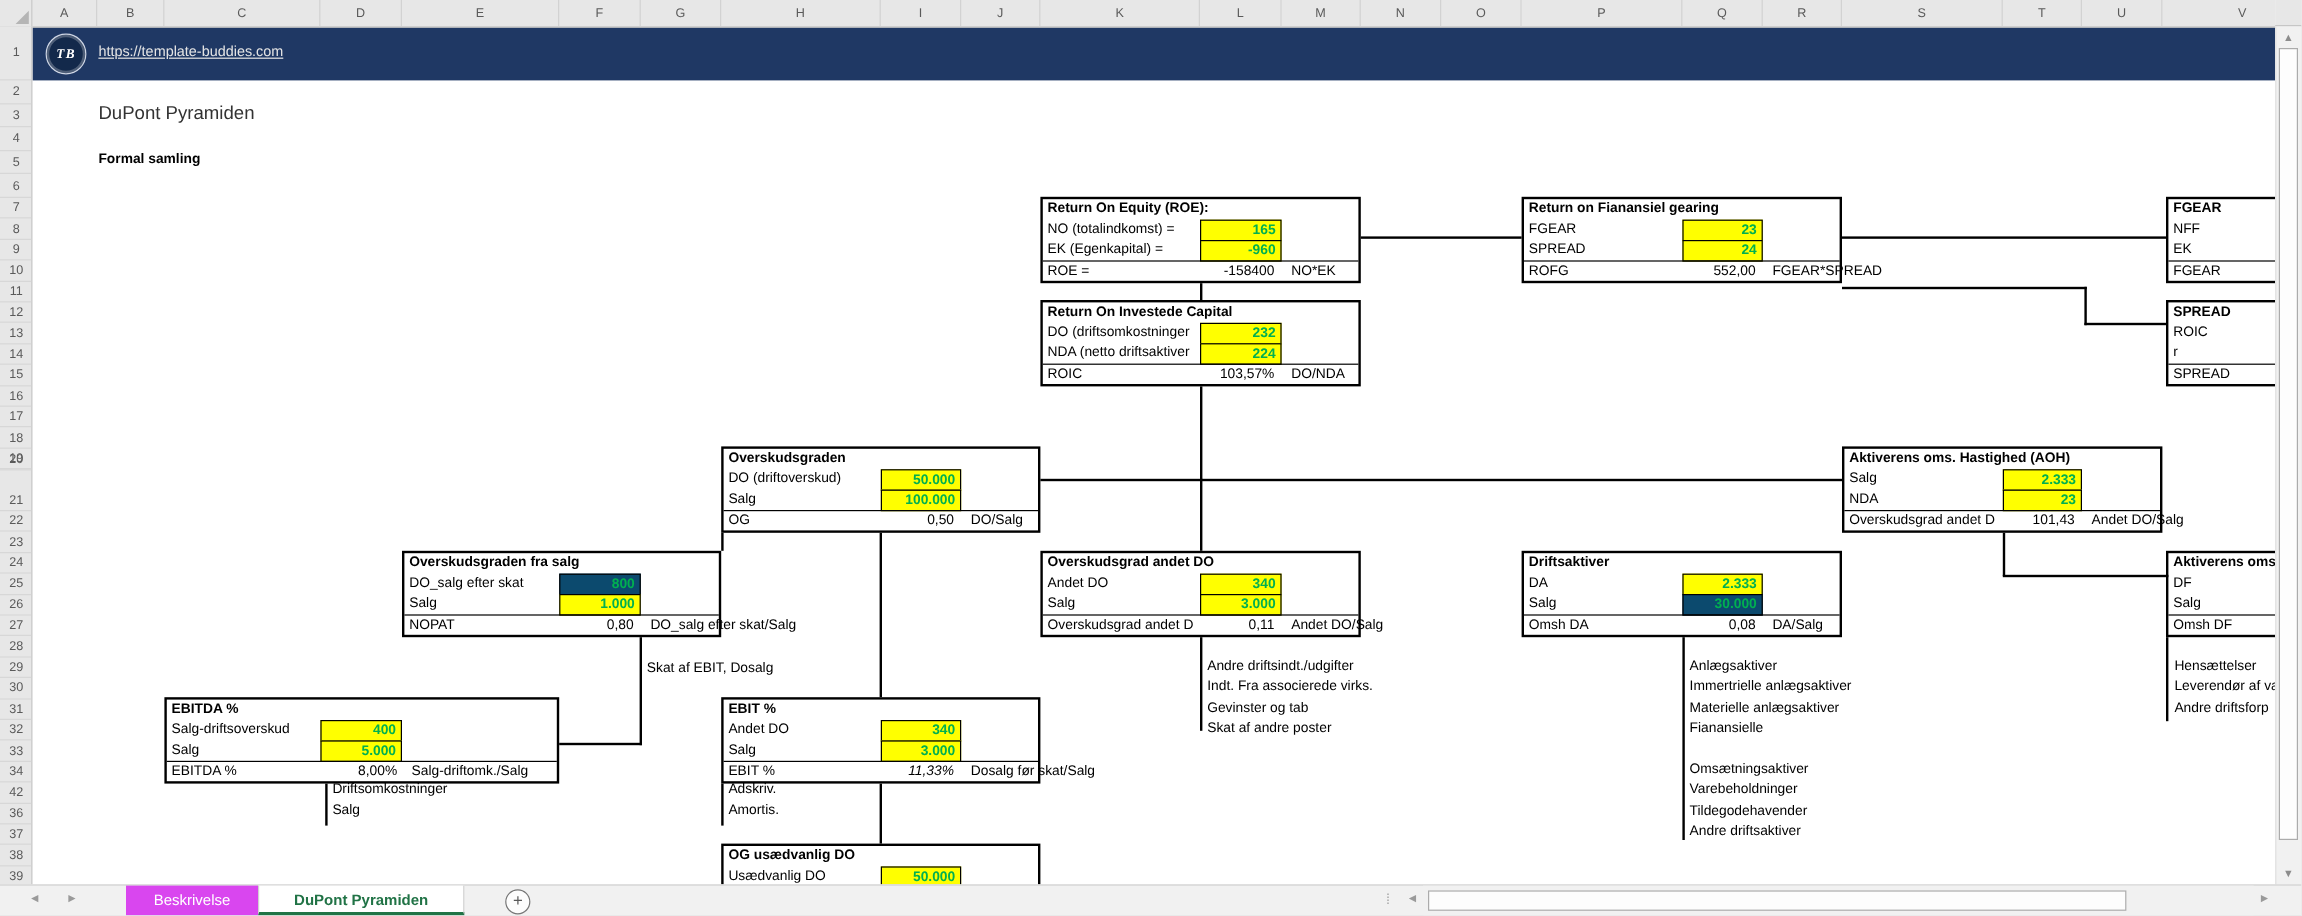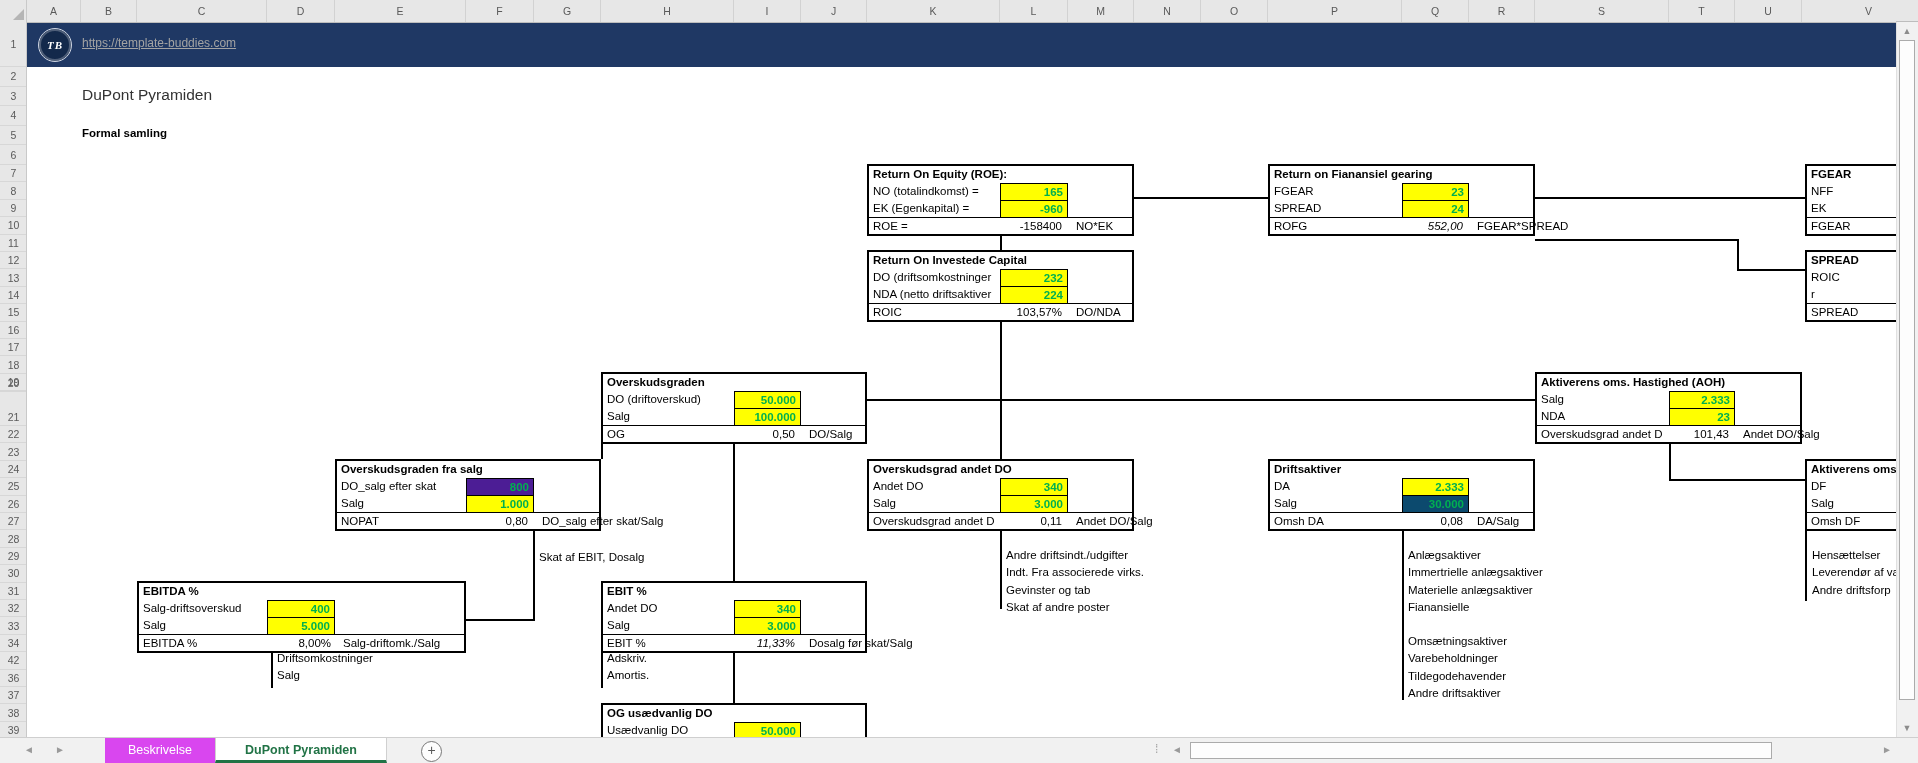--- a/index.html
+++ b/index.html
@@ -18,21 +18,21 @@
        border-right:1px solid #c9c9c9;overflow:hidden;box-sizing:border-box;z-index:6;}
   .rowhdr{position:absolute;left:0;width:27px;text-align:center;color:#5a5a5a;font-size:10.5px;
        border-bottom:1px solid #d7d7d7;box-sizing:border-box;display:flex;align-items:center;justify-content:center;}
   
   .sheet{position:absolute;left:0;top:0;width:1896px;height:737px;overflow:hidden;background:#fff;z-index:1;}
   .banner{position:absolute;left:27px;top:22px;width:1869px;height:45px;}
   .logo{position:absolute;left:11px;top:6px;width:32px;height:32px;border-radius:50%;
        border:1px solid #cfd6e4;box-shadow:0 0 0 2px rgba(255,255,255,.25) inset;
        display:flex;align-items:center;justify-content:center;font-style:italic;}
   .logo span{color:#fff;font-family:"Liberation Serif",serif;font-size:11px;font-weight:bold;letter-spacing:1px;}
-  .blink{position:absolute;left:55px;top:14px;color:#a3a3a3;font-size:12px;text-decoration:underline;cursor:pointer;}
+  .blink{position:absolute;left:55px;top:14px;color:#e5e5e5;font-size:12px;text-decoration:underline;cursor:pointer;}
   .sheet-title{position:absolute;left:82px;top:86px;font-size:15.5px;color:#333;}
   .sheet-sub{position:absolute;left:82px;top:127px;font-size:11.5px;font-weight:bold;color:#000;}
   
   .box{position:absolute;height:72px;border:2px solid #000;box-sizing:border-box;background:#fff;}
   .bt{position:absolute;left:0;top:0;height:17px;line-height:17px;padding-left:4px;
       font-size:11.5px;font-weight:bold;white-space:nowrap;}
   .blabel{position:absolute;height:17px;line-height:17px;padding-left:4px;font-size:11.5px;
       white-space:nowrap;overflow:hidden;}
   .ycell{position:absolute;height:18px;background:#ffff00;border:1px solid #000;box-sizing:border-box;
       font-size:11.5px;line-height:16px;text-align:right;padding-right:4px;font-weight:600;cursor:cell;}
@@ -101,21 +101,21 @@
           </div>
         </div>
         <div class="box" style="left: 1268px; top: 164px; width: 267px;">
           <div class="bt" style="width: 263px;">Return on Fianansiel gearing</div>
           <div class="blabel" style="top: 17px; width: 132px;">FGEAR</div>
           <div class="ycell" style="left: 132px; top: 17px; width: 67px; background: rgb(255, 255, 0); color: rgb(0, 176, 80);">23</div>
           <div class="blabel" style="top: 34px; width: 132px;">SPREAD</div>
           <div class="ycell" style="left: 132px; top: 34px; width: 67px; background: rgb(255, 255, 0); color: rgb(0, 176, 80);">24</div>
           <div class="bf">
             <div class="fl">ROFG</div>
-            <div class="fv" style="left: 0px; width: 193px; font-style: italic;">552,00</div>
+            <div class="fv" style="left: 0px; width: 193px;">552,00</div>
             <div class="ff" style="left: 207px;">FGEAR*SPREAD</div>
           </div>
         </div>
         <div class="box" style="left: 1805px; top: 164px; width: 113px;">
           <div class="bt" style="width: 109px;">FGEAR</div>
           <div class="blabel" style="top: 17px; width: 107px;">NFF</div>
           <div class="blabel" style="top: 34px; width: 107px;">EK</div>
           <div class="bf">
             <div class="fl">FGEAR</div>
           </div>
@@ -148,21 +148,21 @@
           <div class="ycell" style="left: 132px; top: 34px; width: 66px; background: rgb(255, 255, 0); color: rgb(0, 176, 80);">23</div>
           <div class="bf">
             <div class="fl">Overskudsgrad andet D</div>
             <div class="fv" style="left: 0px; width: 192px;">101,43</div>
             <div class="ff" style="left: 206px;">Andet DO/Salg</div>
           </div>
         </div>
         <div class="box" style="left: 335px; top: 459px; width: 266px;">
           <div class="bt" style="width: 262px;">Overskudsgraden fra salg</div>
           <div class="blabel" style="top: 17px; width: 129px;">DO_salg efter skat</div>
-          <div class="ycell" style="left: 129px; top: 17px; width: 68px; background: #4c1d95; color: rgb(0, 176, 80);">800</div>
+          <div class="ycell" style="left: 129px; top: 17px; width: 68px; background: #0c4a6e; color: rgb(0, 176, 80);">800</div>
           <div class="blabel" style="top: 34px; width: 129px;">Salg</div>
           <div class="ycell" style="left: 129px; top: 34px; width: 68px; background: rgb(255, 255, 0); color: rgb(0, 176, 80);">1.000</div>
           <div class="bf">
             <div class="fl">NOPAT</div>
             <div class="fv" style="left: 0px; width: 191px;">0,80</div>
             <div class="ff" style="left: 205px;">DO_salg efter skat/Salg</div>
           </div>
         </div>
         <div class="box" style="left: 867px; top: 459px; width: 267px;">
           <div class="bt" style="width: 263px;">Overskudsgrad andet DO</div>

